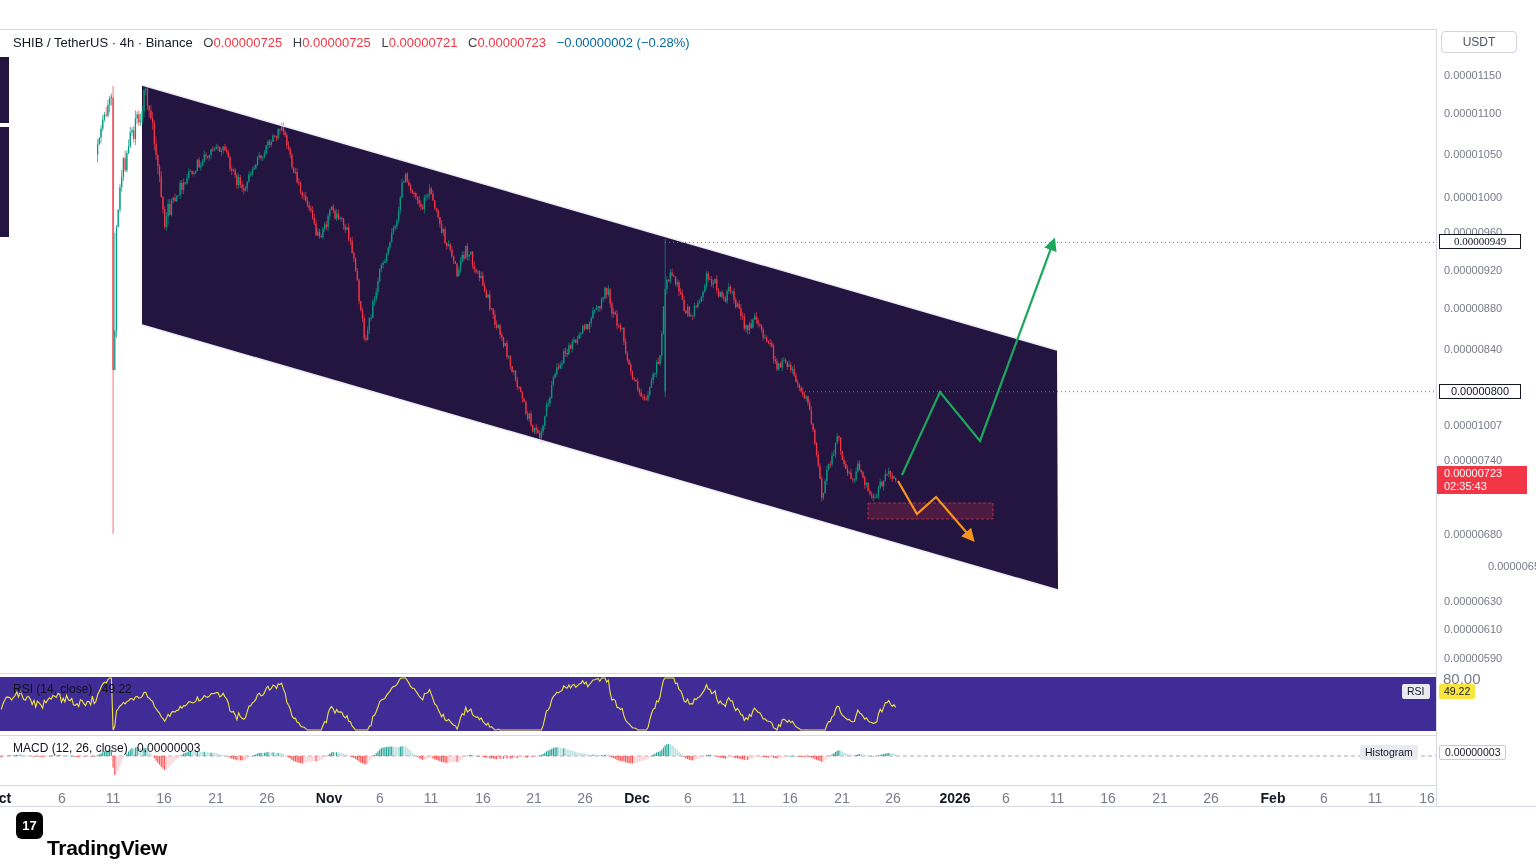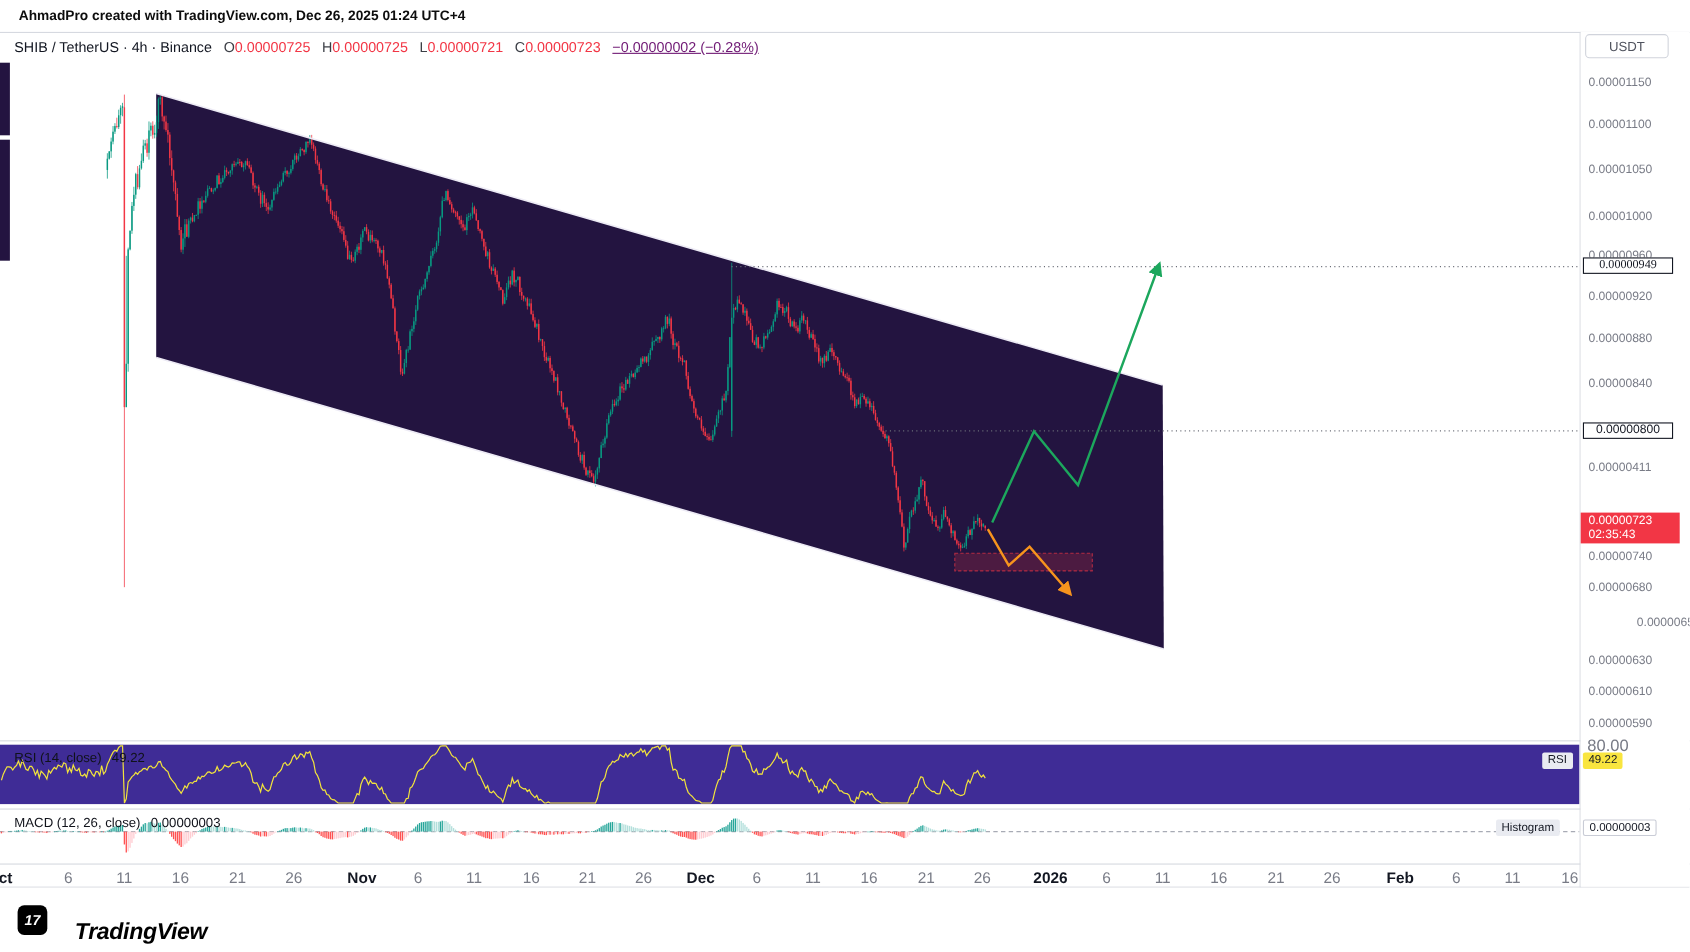--- a/index.html
+++ b/index.html
@@ -7,51 +7,48 @@
   .app { position:relative; width:1536px; height:865px; background:#fff; overflow:hidden;
          font-family:"Liberation Sans", sans-serif; color:#131722; }
   .attribution { position:absolute; top:0; left:0; width:100%; height:29px; line-height:29px;
                  padding-left:17px; font-size:12.5px; font-weight:700; color:#0d0d0d; }
   .hline { position:absolute; left:0; width:1536px; height:1px; background:#D6D9E0; }
   .vline { position:absolute; top:29px; left:1436px; width:1px; height:778px; background:#D6D9E0; }
   #chart-svg { position:absolute; left:0; top:0; }
   .legend { position:absolute; left:13px; top:35px; font-size:13px; color:#131722; white-space:nowrap; z-index:5; }
   .legend .lab { color:#3c3f46; margin-left:7px; }
   .legend .val { color:#F23645; }
-  .legend .chg { color:#701a75; margin-left:7px;text-decoration:underline; }
+  .legend .chg { color:#0369a1; margin-left:7px; }
   .pane-legend { position:absolute; left:13px; font-size:12px; color:#10121a; white-space:nowrap; z-index:5; }
   .pane-legend .pv { margin-left:6px; }
   .price-axis { position:absolute; left:1437px; top:29px; width:99px; height:777px; background:#fff; z-index:4; }
   .plabel { position:absolute; left:7px; font-size:11px; line-height:14px; color:#787B86; }
   .plabel-box { position:absolute; left:2px; width:82px; font-size:11px; line-height:13px;
                 border:1px solid #131722; background:#fff; color:#131722; text-align:center; }
   .price-current { position:absolute; left:0; width:90px; background:#F23645; color:#fff;
                    font-size:11px; line-height:13px; padding:1px 7px; }
   .usdt-btn { position:absolute; left:1441px; top:31px; width:76px; height:22px; border:1px solid #D1D4DC;
               border-radius:4px; background:#fff; color:#50535E; font-size:12px; font-family:inherit; z-index:6; cursor:pointer; }
   .time-axis { position:absolute; left:0; top:786px; width:1436px; height:20px; }
   .tick { position:absolute; top:4px; transform:translateX(-50%); font-size:14px; color:#787B86; }
   .tick.major { color:#131722; font-weight:700; }
   .badge { position:absolute; font-size:10.5px; line-height:15px; padding:0 5px; border-radius:2px; color:#131722; z-index:6; }
   .lvl80 { position:absolute; left:1443px; top:670px; font-size:15px; color:#787B86; z-index:6; }
   .footer { position:absolute; left:0; top:807px; width:1536px; height:58px; background:#fff;
             display:flex; align-items:center; padding-left:16px; }
-  .tv-logo { display:flex; align-items:center; gap:25px; cursor:pointer;font-style:italic; }
+  .tv-logo { display:flex; gap:4px; cursor:pointer; }
   .tv-mark { width:27px; height:27px; background:#000; color:#fff; border-radius:6px; font-weight:700;
              font-size:13px; display:flex; align-items:center; justify-content:center; }
   .tv-word { font-size:21px; font-weight:700; letter-spacing:-0.3px; color:#000;margin-top:24px; }
 </style>
 </head>
 <body>
 
 <div class="app">
 
-  <div class="attribution">
-    <span>AhmadPro created with TradingView.com, Dec 26, 2025 01:24 UTC+4</span>
-  </div>
 
   <svg id="chart-svg" width="1436" height="806" viewBox="0 0 1436 806">
       <defs>
         <marker id="arrow-g" viewBox="0 0 10 10" refX="8" refY="5" markerWidth="6" markerHeight="6" orient="auto">
           <path d="M0,0 L10,5 L0,10 z" fill="#1CA75D"></path>
         </marker>
         <marker id="arrow-o" viewBox="0 0 10 10" refX="8" refY="5" markerWidth="6" markerHeight="6" orient="auto">
           <path d="M0,0 L10,5 L0,10 z" fill="#F7941D"></path>
         </marker>
       </defs>
@@ -1546,22 +1543,22 @@
 
   <div class="price-axis" id="price-axis">
       <div class="plabel" style="top: 39px;">0.00001150</div>
       <div class="plabel" style="top: 77px;">0.00001100</div>
       <div class="plabel" style="top: 118px;">0.00001050</div>
       <div class="plabel" style="top: 161px;">0.00001000</div>
       <div class="plabel" style="top: 196px;">0.00000960</div>
       <div class="plabel" style="top: 234px;">0.00000920</div>
       <div class="plabel" style="top: 272px;">0.00000880</div>
       <div class="plabel" style="top: 313px;">0.00000840</div>
-      <div class="plabel" style="top: 389px;">0.00000411</div>
-      <div class="plabel" style="top: 424px; margin-top: 46px;">0.00000740</div>
+      <div class="plabel" style="top: 389px;">0.00001007</div>
+      <div class="plabel" style="top: 424px;">0.00000740</div>
       <div class="plabel" style="top: 498px;">0.00000680</div>
       <div class="plabel" style="top: 530px; margin-left: 44px;">0.00000655</div>
       <div class="plabel" style="top: 565px;">0.00000630</div>
       <div class="plabel" style="top: 593px;">0.00000610</div>
       <div class="plabel" style="top: 622px;">0.00000590</div>
       <div class="plabel-box" style="top: 205px; font-family: Liberation Serif, serif;">0.00000949</div>
       <div class="plabel-box" style="top: 355px;">0.00000800</div>
       <div class="price-current" style="top: 437px;">
         <div>0.00000723</div>
         <div>02:35:43</div>

